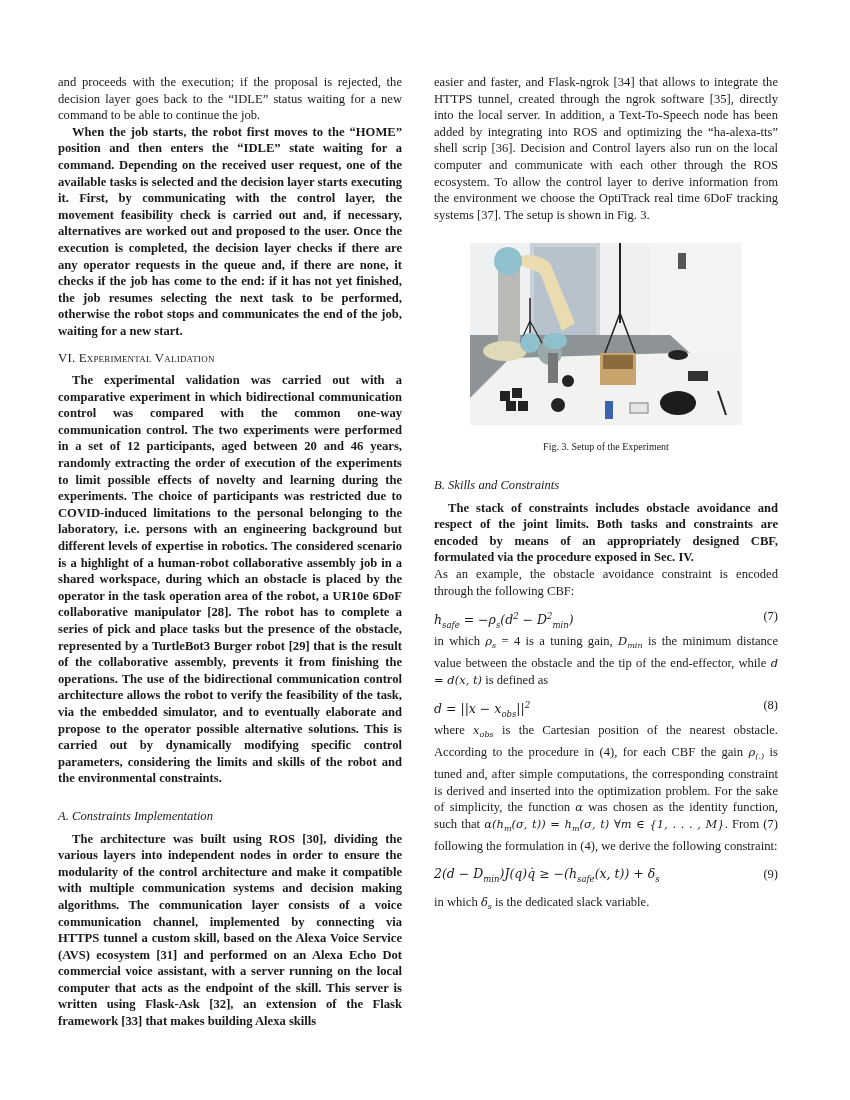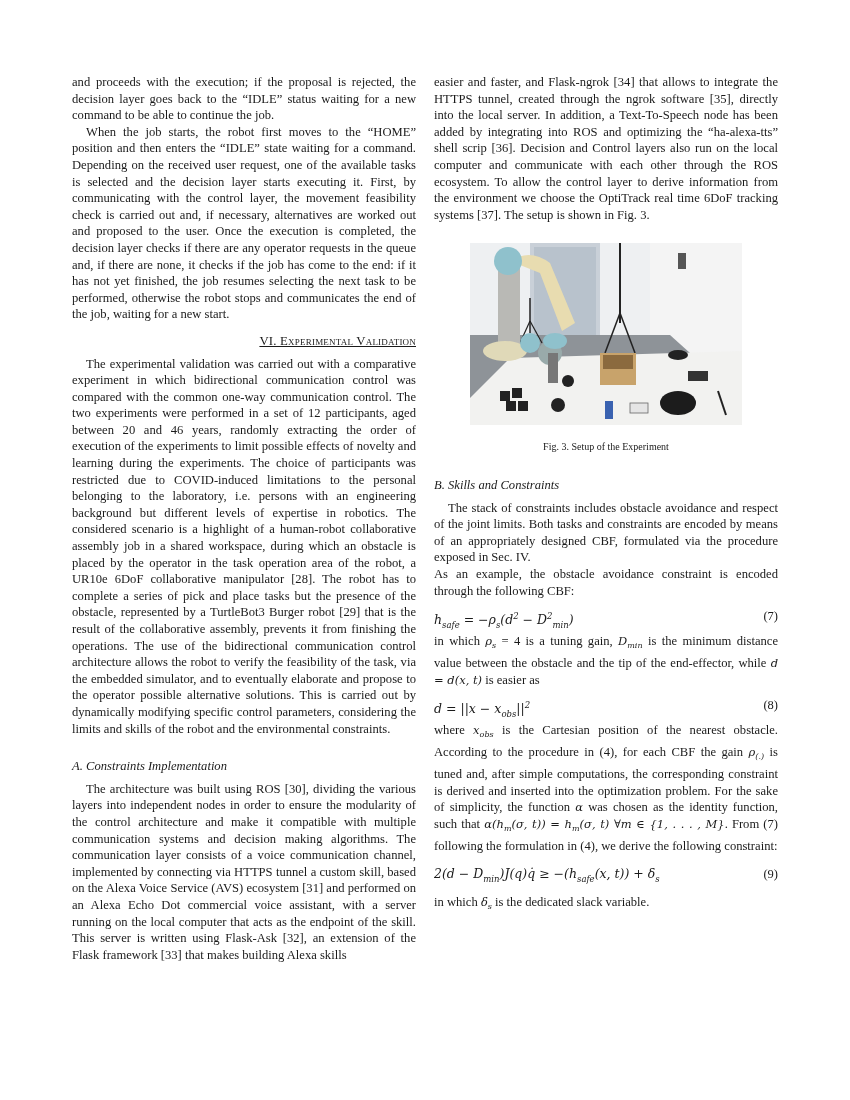--- a/index.html
+++ b/index.html
@@ -1,23 +1,23 @@
 <!DOCTYPE html>
 <html><head>
 <meta charset="utf-8">
 <style>
   html, body { margin: 0; padding: 0; background: #ffffff; }
   body { width: 850px; height: 1100px; position: relative; overflow: hidden;
          font-family: "Liberation Serif", "DejaVu Serif", serif; color: #1a1a1a; }
   .col { position: absolute; top: 74px; width: 344px; font-size: 12.6px; line-height: 16.6px; }
-  .col-left { left: 72px; }
+  .col-left { left: 58px; }
   .col-right { left: 434px; }
   p { margin: 0; text-align: justify; hyphens: manual; }
-  p.indent { text-indent: 14px; }
-  .section-title { text-align: right; font-variant: small-caps; margin: 10px 0 6px 0; font-size: 12.8px; letter-spacing: 0.2px; text-decoration: underline; }
+  p.indent { text-indent: 14px; font-weight: bold; }
+  .section-title { text-align: left; font-variant: small-caps; margin: 10px 0 6px 0; font-size: 12.8px; letter-spacing: 0.2px; }
   .subsection-title { font-style: italic; margin: 21px 0 6px 0; }
   .figure { margin: 20px 0 0 0; text-align: center; }
   .photo { position: relative; width: 272px; height: 182px; margin: 0 auto; overflow: hidden; background: #e9ebee; }
   .fig-caption { font-size: 10px; margin-top: 14px; margin-bottom: 20px; }
   .eq { position: relative; height: 34px; line-height: 34px; text-align: left; font-style: italic; font-family: "DejaVu Serif", serif; font-size: 12.5px; }
   .eq .num { position: absolute; right: 0; top: 0; font-style: normal; font-family: "Liberation Serif", serif; }
   .eq sub, .eq sup { font-size: 8.5px; }
   .m { font-style: italic; font-family: "DejaVu Serif", serif; font-size: 11.5px; }
   .m sub { font-size: 8px; }
 </style>
@@ -89,21 +89,21 @@
 
   <div class="subsection-title">B. Skills and Constraints</div>
   <p class="indent">The stack of constraints includes obstacle avoidance and respect of the joint limits. Both tasks and constraints are encoded by means of an appropriately designed CBF, formulated via the procedure exposed in Sec. IV.</p>
   <p>As an example, the obstacle avoidance constraint is encoded through the following CBF:</p>
 
   <div class="eq">
     <span>h<sub>safe</sub> = −ρ<sub>s</sub>(d<sup>2</sup> − D<sup>2</sup><sub>min</sub>)</span>
     <span class="num">(7)</span>
   </div>
 
-  <p><span>in which </span><span class="m">ρ<sub>s</sub></span><span> = 4 is a tuning gain, </span><span class="m">D<sub>min</sub></span><span> is the minimum distance value between the obstacle and the tip of the end-effector, while </span><span class="m">d = d(x, t)</span><span> is easier as</span></p>
+  <p><span>in which </span><span class="m">ρ<sub>s</sub></span><span> = 4 is a tuning gain, </span><span class="m">D<sub>min</sub></span><span> is the minimum distance value between the obstacle and the tip of the end-effector, while </span><span class="m">d = d(x, t)</span><span> is defined as</span></p>
 
   <div class="eq">
     <span>d = ||x − x<sub>obs</sub>||<sup>2</sup></span>
     <span class="num">(8)</span>
   </div>
 
   <p><span>where </span><span class="m">x<sub>obs</sub></span><span> is the Cartesian position of the nearest obstacle. According to the procedure in (4), for each CBF the gain </span><span class="m">ρ<sub>(.)</sub></span><span> is tuned and, after simple computations, the corresponding constraint is derived and inserted into the optimization problem. For the sake of simplicity, the function </span><span class="m">α</span><span> was chosen as the identity function, such that </span><span class="m">α(h<sub>m</sub>(σ, t)) = h<sub>m</sub>(σ, t) ∀m ∈ {1, . . . , M}</span><span>. From (7) following the formulation in (4), we derive the following constraint:</span></p>
 
   <div class="eq" style="height:40px;line-height:40px;">
     <span>2(d − D<sub>min</sub>)J(q)q̇ ≥ −(h<sub>safe</sub>(x, t)) + δ<sub>s</sub></span>

